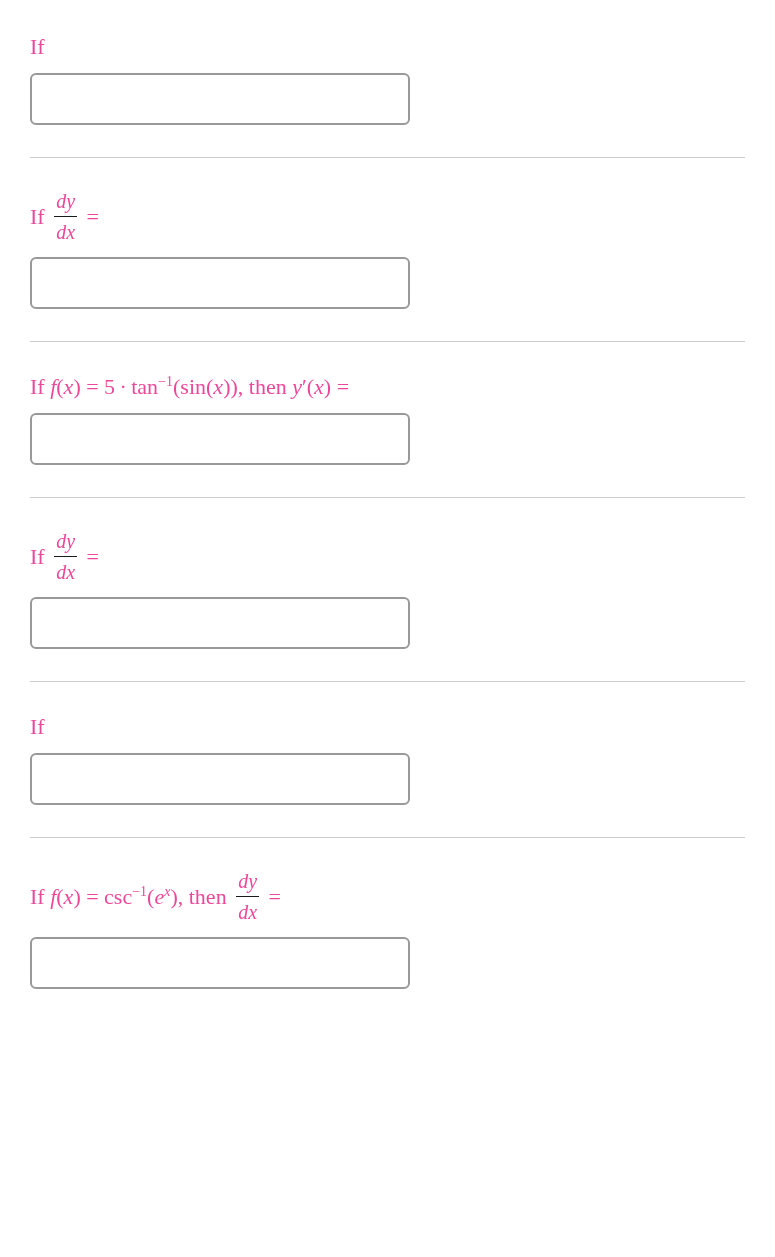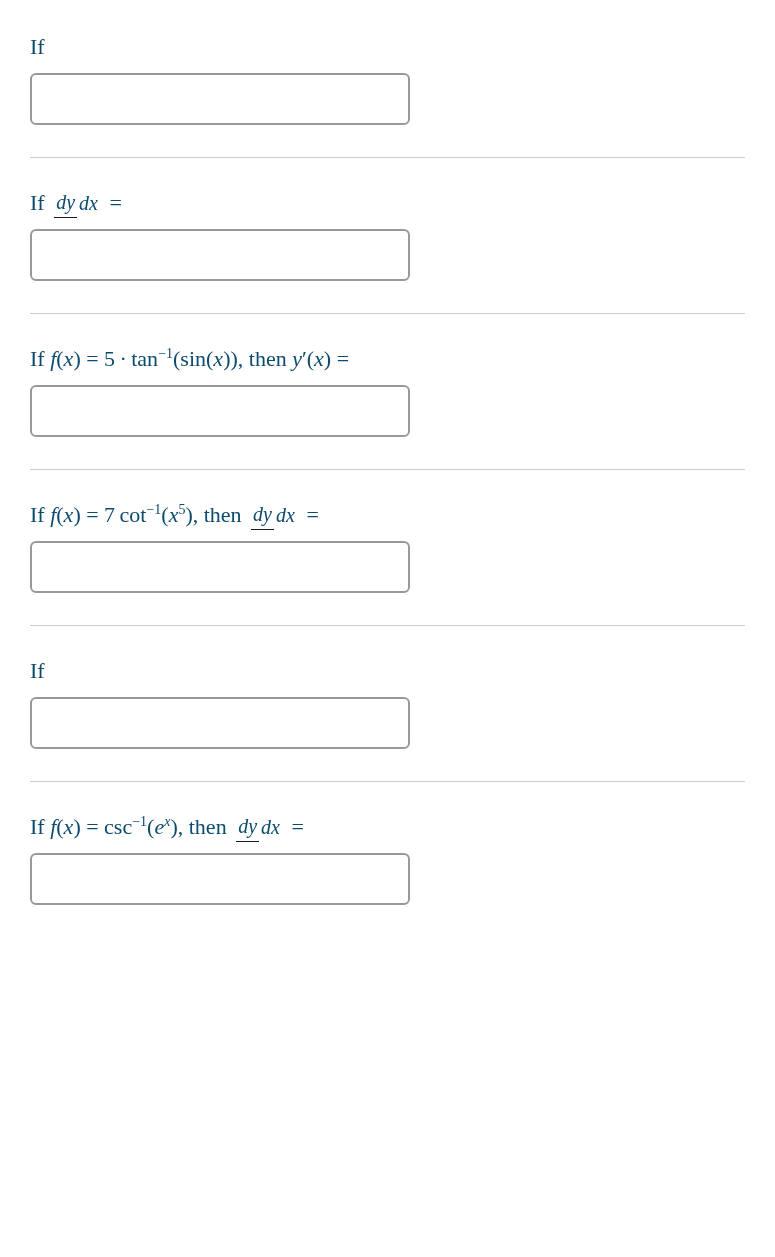--- a/index.html
+++ b/index.html
@@ -16,39 +16,40 @@
       padding: 30px 30px;
     }
 
     .problem-block {
       margin-bottom: 32px;
     }
 
     .problem-statement {
       font-size: 22px;
       line-height: 1.5;
-      color: #0c4a6e;
+      color: #ec4899;
       margin-bottom: 10px;
       display: flex;
       align-items: center;
       flex-wrap: wrap;
       gap: 0px;
     }
 
     .answer-box {
       border: 2px solid #999;
       border-radius: 6px;
       width: 380px;
       height: 52px;
       margin-top: 6px;
       background: #fff;
     }
 
     .fraction {
       display: inline-flex;
+      flex-direction: column;
       align-items: center;
       vertical-align: middle;
       margin: 0 4px;
       font-size: 20px;
     }
 
     .fraction .numerator {
       border-bottom: 1.5px solid #1a1a1a;
       padding: 0 2px;
       font-style: italic;
@@ -107,21 +108,20 @@
     <span><em>f</em>(<em>x</em>)&nbsp;=&nbsp;5 · tan<sup>−1</sup>(sin(<em>x</em>)),&nbsp;then&nbsp;<em>y</em>′(<em>x</em>)&nbsp;=</span>
   </div>
   <div class="answer-box"></div>
 </div>
 
 <hr class="divider">
 
 <div class="problem-block">
   <div class="problem-statement">
     <span class="statement-text">If&nbsp;</span>
-    <span><em>f</em>(<em>x</em>)&nbsp;=&nbsp;7 cot<sup>−1</sup>(<em>x</em><sup>5</sup>),&nbsp;then&nbsp;</span>
     <span class="fraction">
       <span class="numerator"><em>dy</em></span>
       <span class="denominator"><em>dx</em></span>
     </span>
     <span>&nbsp;=</span>
   </div>
   <div class="answer-box"></div>
 </div>
 
 <hr class="divider">

